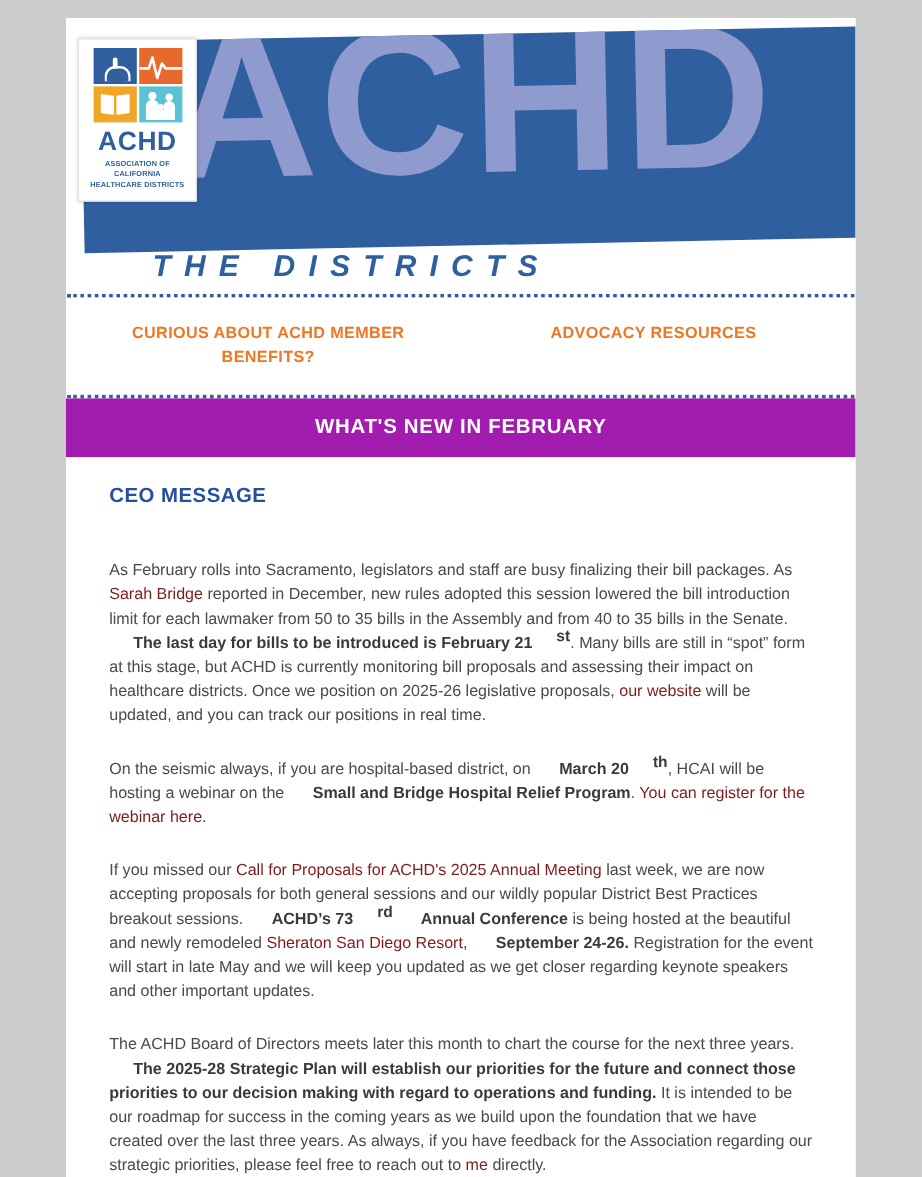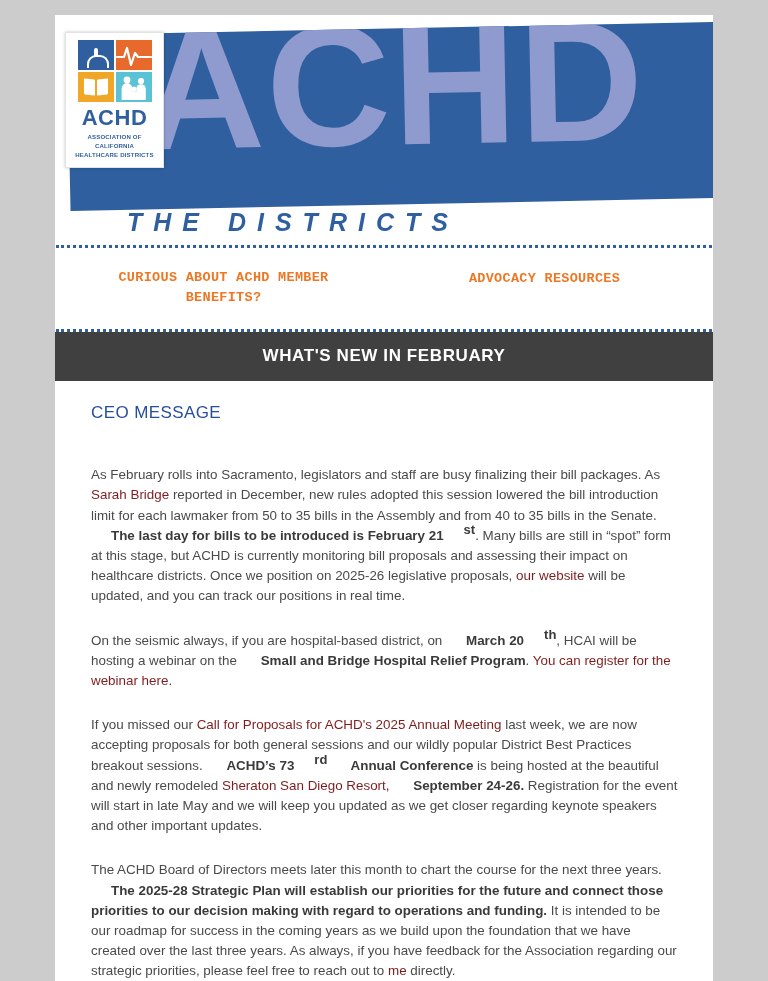--- a/index.html
+++ b/index.html
@@ -175,43 +175,42 @@
   .nav-link {
     display: inline-block;
     font-weight: 700;
     font-size: 13.5px;
     letter-spacing: 0.3px;
     line-height: 1.45;
     color: #ee7723;
     text-decoration: none;
     cursor: pointer;
     max-width: 250px;
-    font-family: Liberation Mono, monospace;
   }
 
   
   .section-bar {
-    background: #404040;
+    background: #a21caf;
     color: #ffffff;
     text-align: center;
     font-weight: 700;
     font-size: 17px;
     letter-spacing: 0.6px;
     padding: 14px 0 15px 0;
   }
 
   
   .body-area {
     padding: 22px 34px 0 36px;
     background: #ffffff;
   }
 
   .ceo-heading {
     color: #27509b;
-    font-weight: 400;
+    font-weight: 700;
     font-size: 17px;
     letter-spacing: 0.4px;
     margin: 0 0 42px 0;
   }
 
   .para {
     font-family: "Liberation Sans", sans-serif;
     font-size: 13.4px;
     line-height: 20.2px;
     color: #4a4a4a;

